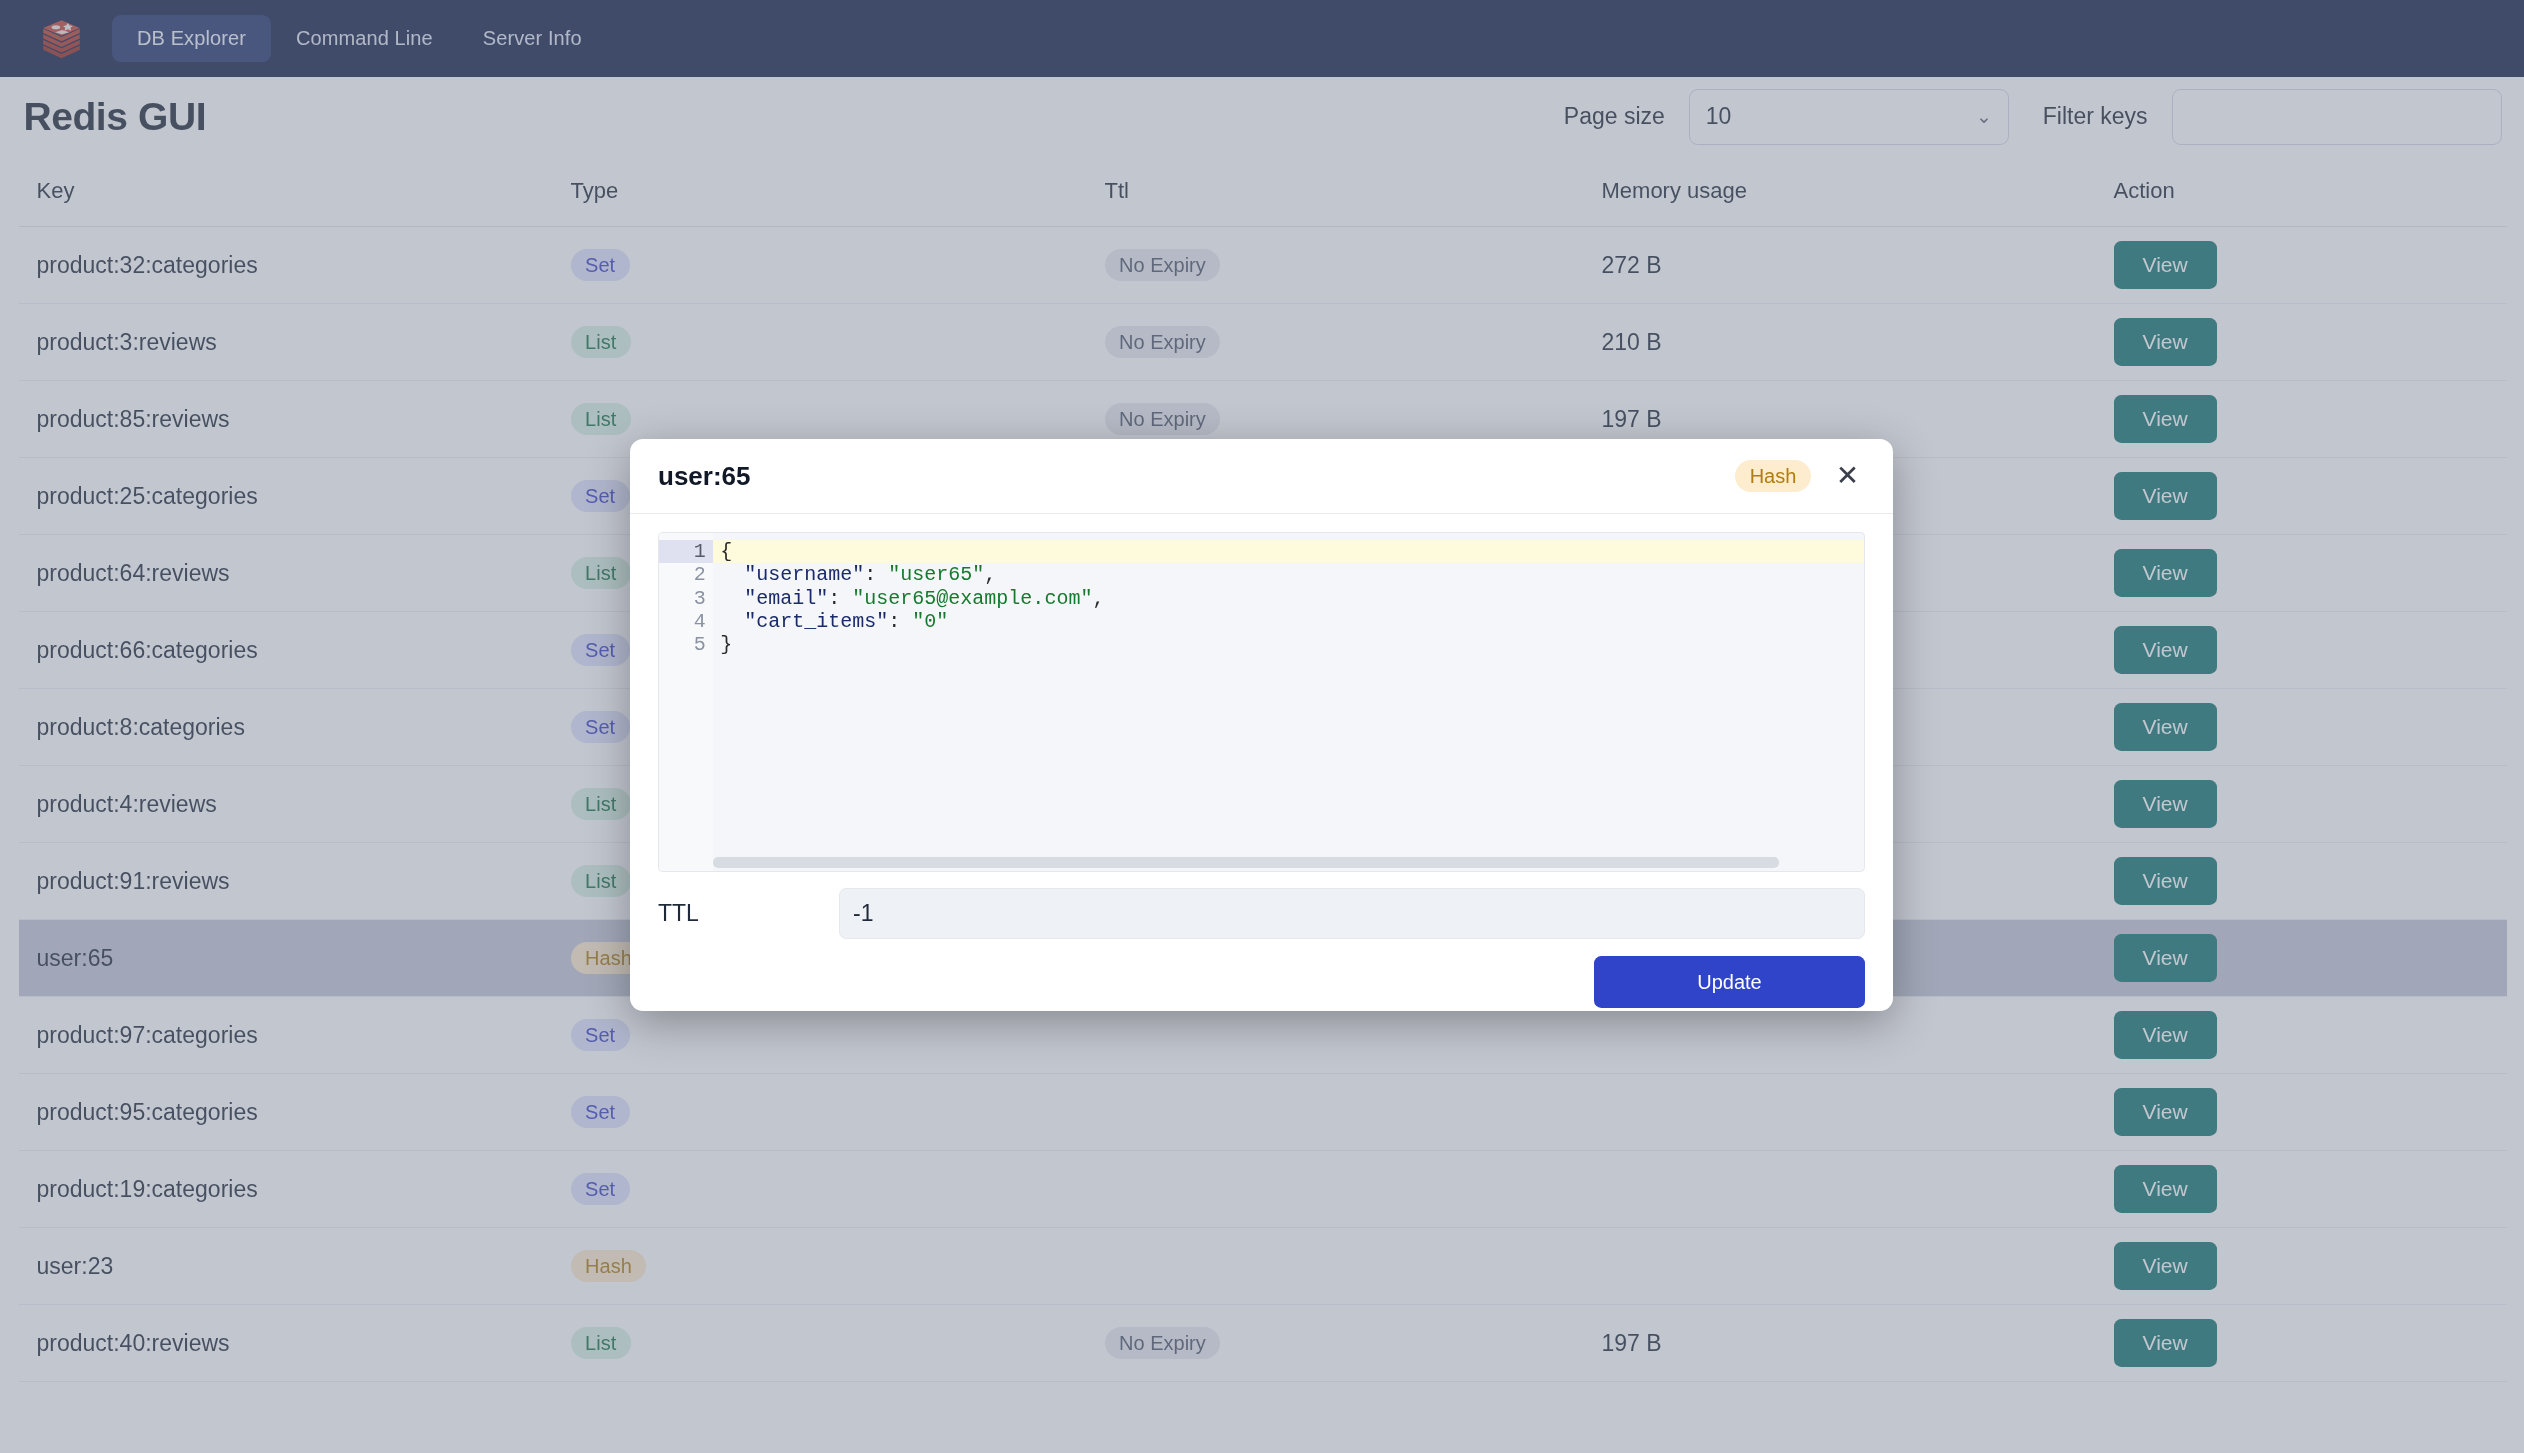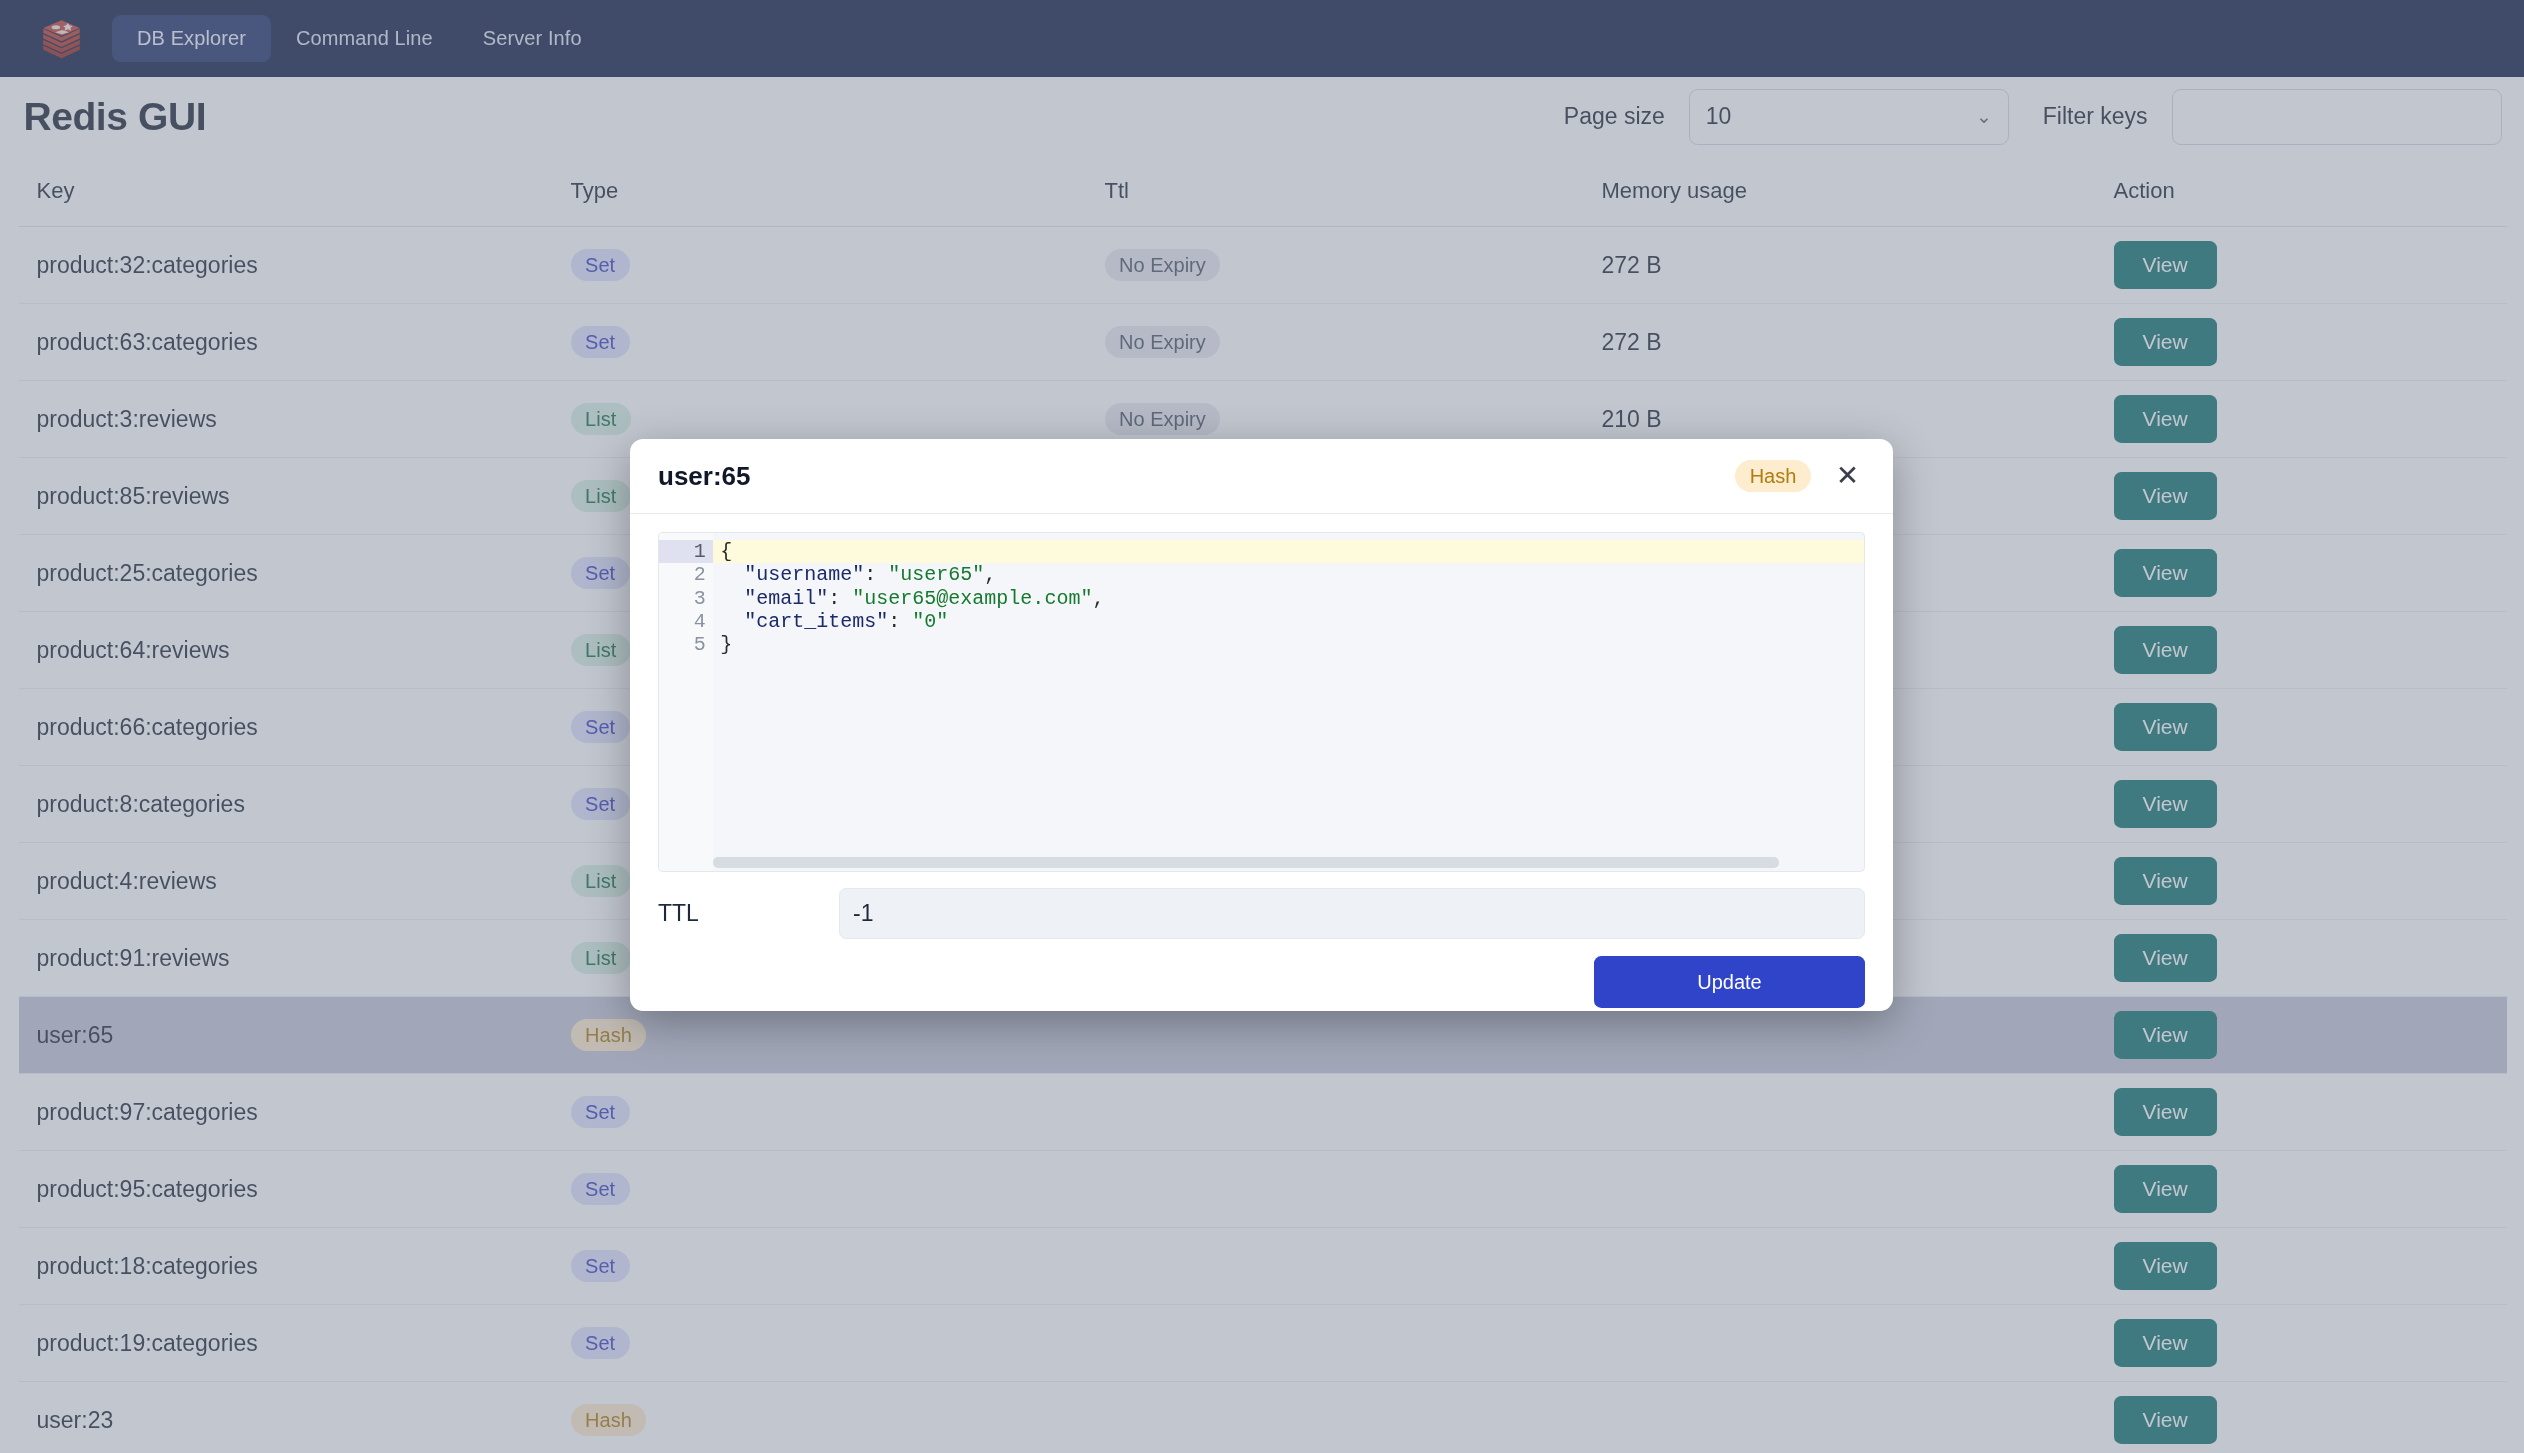--- a/index.html
+++ b/index.html
@@ -212,27 +212,20 @@
         </thead>
         <tbody id="keys-body">
             <tr>
               <td>product:32:categories</td>
               <td><span class="badge badge-set">Set</span></td>
               <td><span class="badge badge-ttl">No Expiry</span></td>
               <td>272 B</td>
               <td><button class="btn-view">View</button></td>
             </tr>
             <tr>
-              <td>product:63:categories</td>
-              <td><span class="badge badge-set">Set</span></td>
-              <td><span class="badge badge-ttl">No Expiry</span></td>
-              <td>272 B</td>
-              <td><button class="btn-view">View</button></td>
-            </tr>
-            <tr>
               <td>product:3:reviews</td>
               <td><span class="badge badge-list">List</span></td>
               <td><span class="badge badge-ttl">No Expiry</span></td>
               <td>210 B</td>
               <td><button class="btn-view">View</button></td>
             </tr>
             <tr>
               <td>product:85:reviews</td>
               <td><span class="badge badge-list">List</span></td>
               <td><span class="badge badge-ttl">No Expiry</span></td>
@@ -290,27 +283,20 @@
             </tr>
             <tr>
               <td>product:97:categories</td>
               <td><span class="badge badge-set">Set</span></td>
               <td></td>
               <td></td>
               <td><button class="btn-view">View</button></td>
             </tr>
             <tr>
               <td>product:95:categories</td>
-              <td><span class="badge badge-set">Set</span></td>
-              <td></td>
-              <td></td>
-              <td><button class="btn-view">View</button></td>
-            </tr>
-            <tr>
-              <td>product:18:categories</td>
               <td><span class="badge badge-set">Set</span></td>
               <td></td>
               <td></td>
               <td><button class="btn-view">View</button></td>
             </tr>
             <tr>
               <td>product:19:categories</td>
               <td><span class="badge badge-set">Set</span></td>
               <td></td>
               <td></td>

